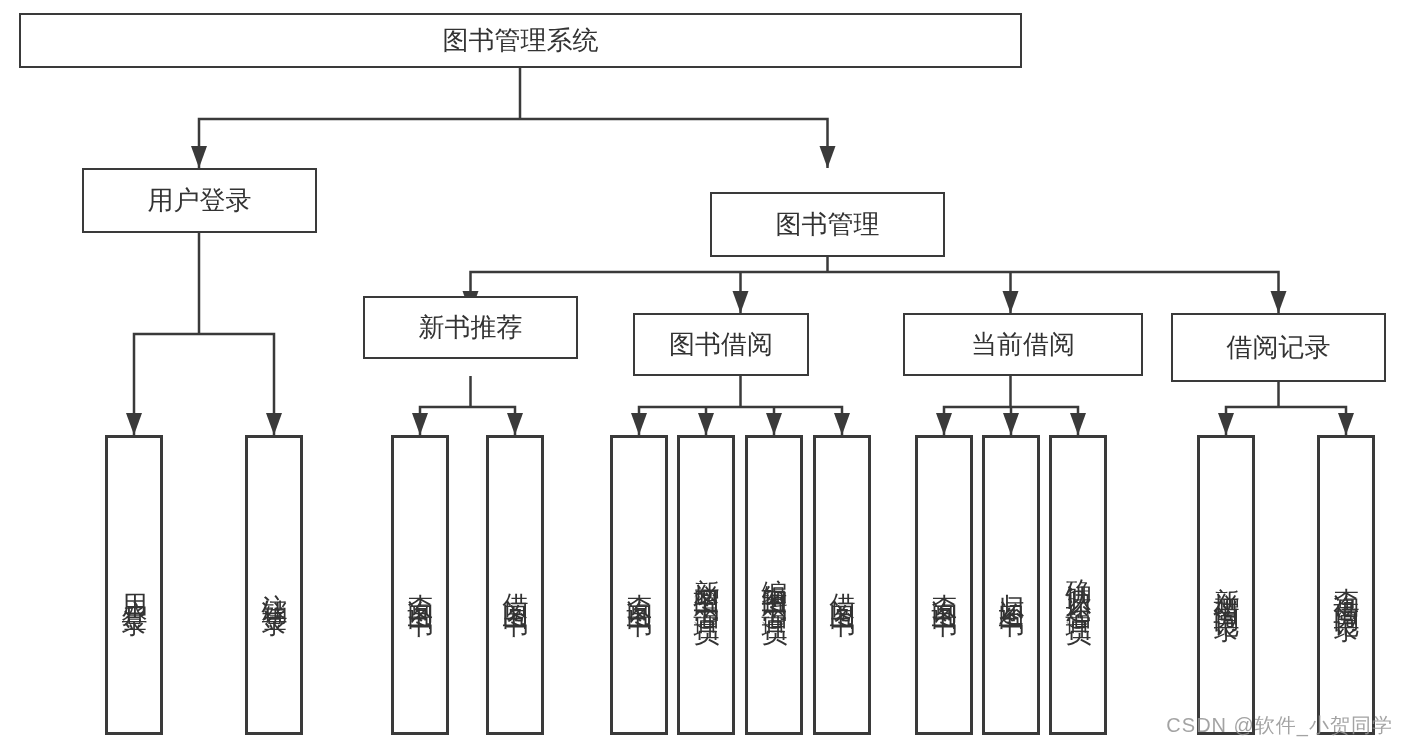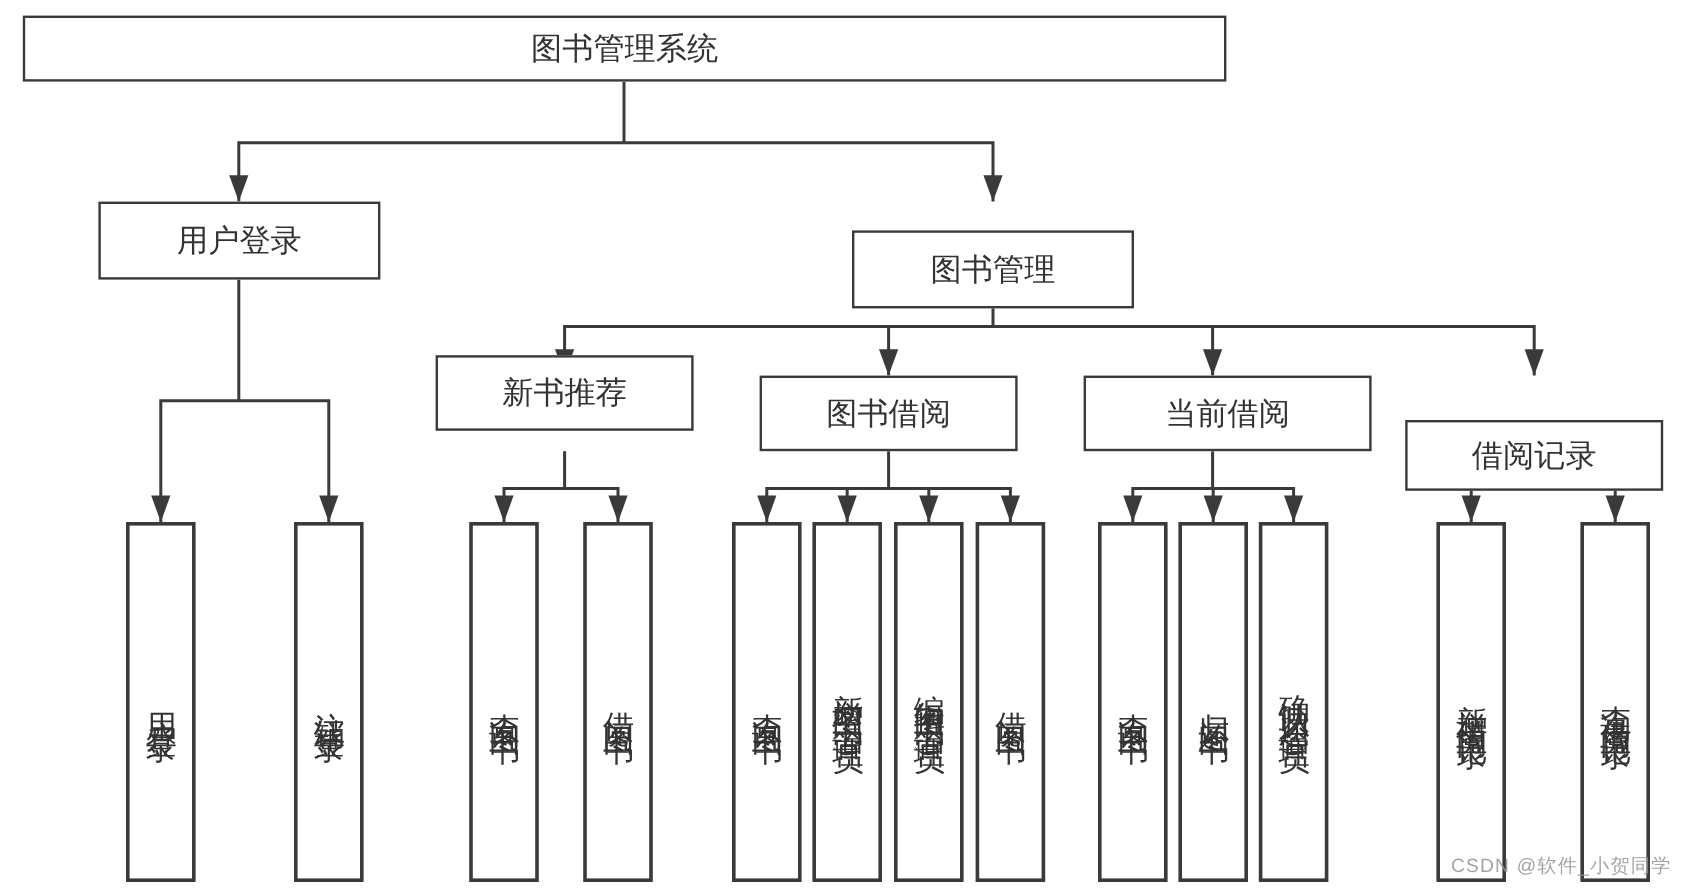--- a/index.html
+++ b/index.html
@@ -18,21 +18,21 @@
     white-space:nowrap;
   }
   .node.lvl4{border-width:3px;}
   .vert{
     writing-mode:vertical-rl;
     letter-spacing:6px;
     font-size:26px;
   }
   .watermark{
     position:absolute;z-index:5;top:712px;right:12px;
-    font-size:16px;letter-spacing:1px;
+    font-size:20px;letter-spacing:1px;
     color:#949494;opacity:0.85;z-index:5;
     white-space:nowrap;
   }
 </style>
 </head>
 <body>
 
 <div class="canvas">
 
   <svg class="connectors" width="1405" height="747" viewBox="0 0 1405 747">
@@ -93,23 +93,23 @@
       <path d="M1346 435 L1338 413 L1354 413 Z"></path>
     </g>
   </svg>
 
   <div class="node" style="left:19px;top:13px;width:1003px;height:55px;">图书管理系统</div>
 
   <div class="node" style="left:82px;top:168px;width:235px;height:65px;">用户登录</div>
   <div class="node" style="left:710px;top:168px;width:235px;height:65px;margin-top:24px;">图书管理</div>
 
   <div class="node" style="left:363px;top:296px;width:215px;height:63px;">新书推荐</div>
-  <div class="node" style="left:633px;top:313px;width:215px;height:63px;">图书借阅</div>
+  <div class="node" style="left:633px;top:313px;width:176px;height:63px;">图书借阅</div>
   <div class="node" style="left:903px;top:313px;width:240px;height:63px;">当前借阅</div>
-  <div class="node" style="left:1171px;top:313px;width:215px;height:59px;margin-top:37px;">借阅记录</div>
+  <div class="node" style="left:1171px;top:313px;width:215px;height:69px;">借阅记录</div>
 
   <div class="node lvl4 vert" style="left:105px;top:435px;width:58px;height:300px;">用户登录</div>
   <div class="node lvl4 vert" style="left:245px;top:435px;width:58px;height:300px;">注销登录</div>
 
   <div class="node lvl4 vert" style="left:391px;top:435px;width:58px;height:300px;">查询图书</div>
   <div class="node lvl4 vert" style="left:486px;top:435px;width:58px;height:300px;">借阅图书</div>
 
   <div class="node lvl4 vert" style="left:610px;top:435px;width:58px;height:300px;">查询图书</div>
   <div class="node lvl4 vert" style="left:677px;top:435px;width:58px;height:300px;">新增图书（管理员）</div>
   <div class="node lvl4 vert" style="left:745px;top:435px;width:58px;height:300px;">编辑图书（管理员）</div>

